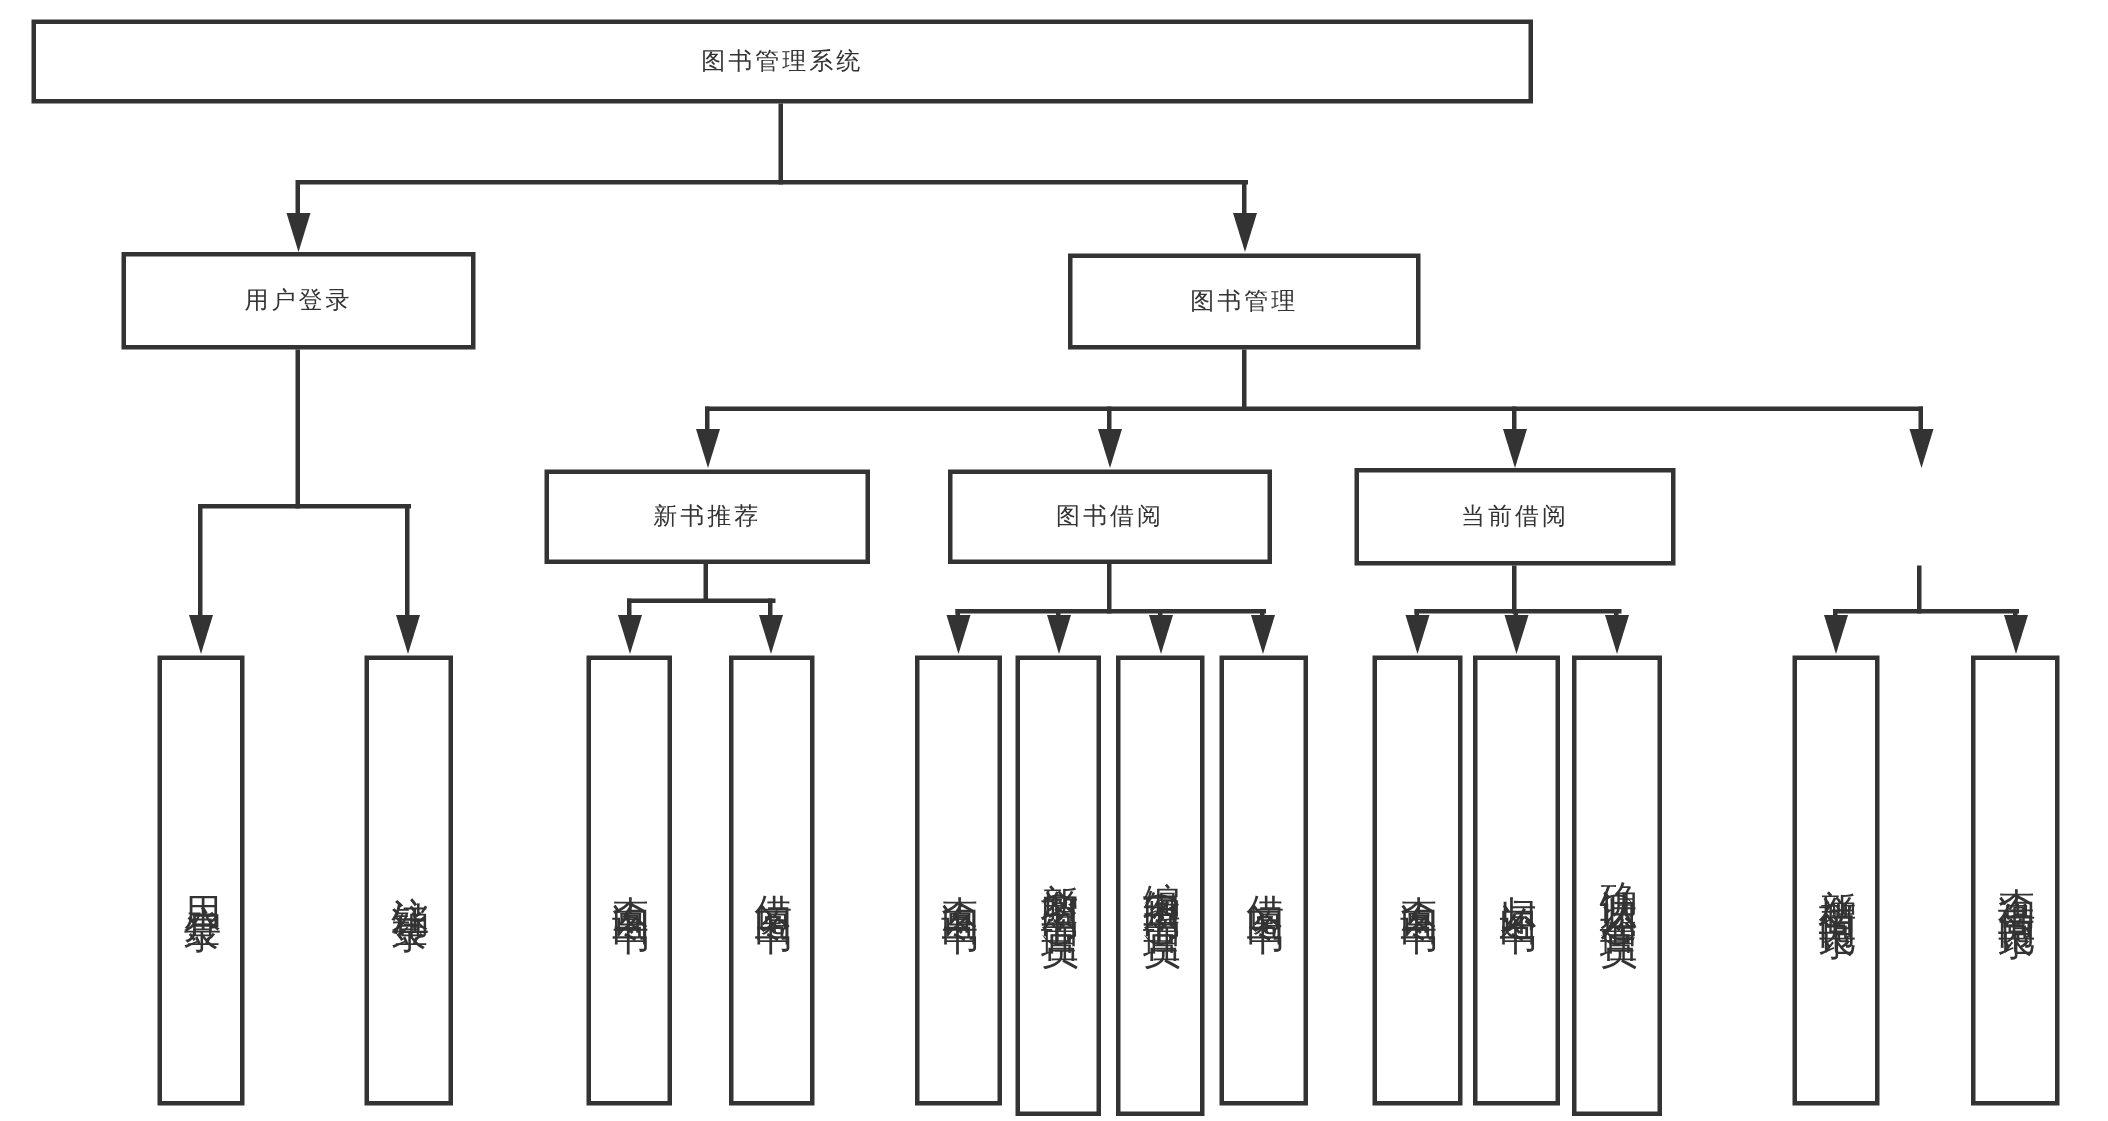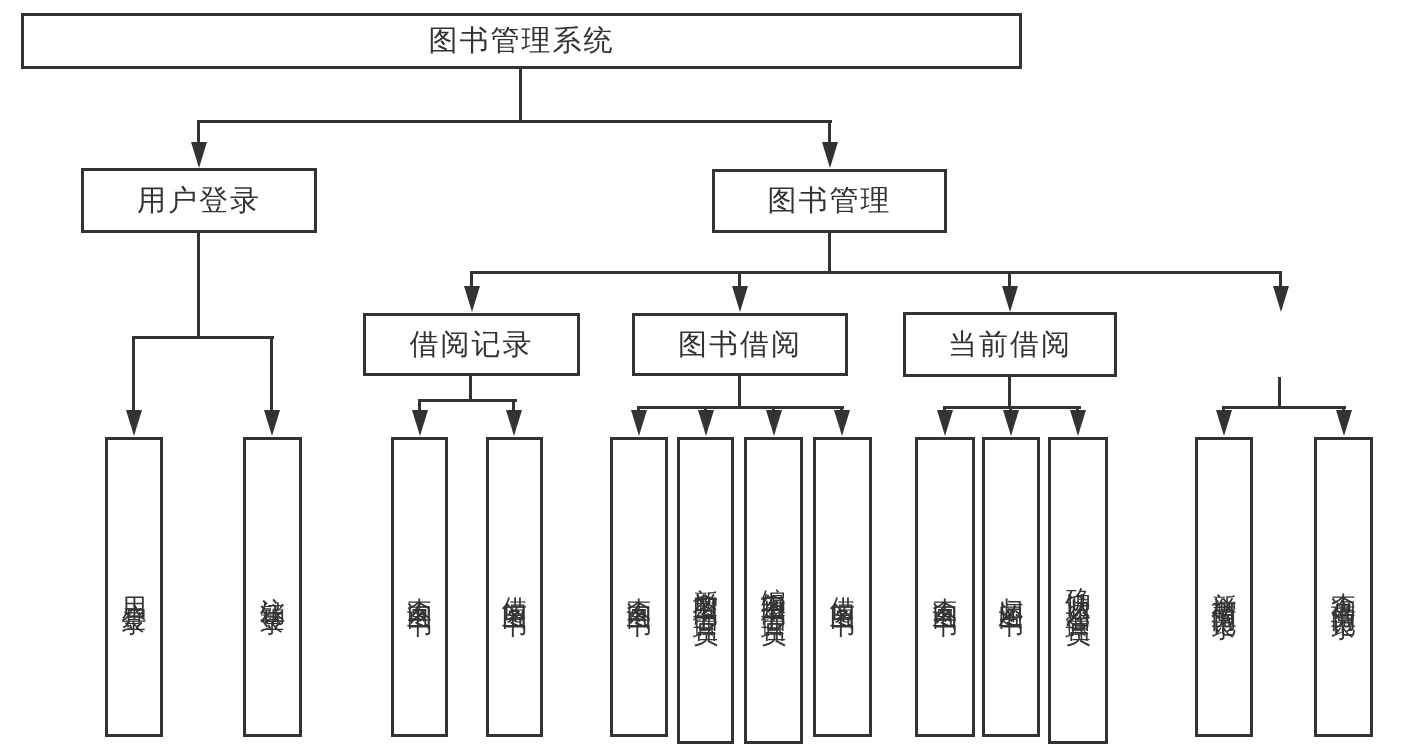--- a/index.html
+++ b/index.html
@@ -2,21 +2,21 @@
 <html style="--line: #333333; --text: #333333; --wm: #9b9b9b; --bg: #ffffff;"><head>
 <meta charset="utf-8">
 <style>
   html,body{margin:0;padding:0;}
   body{background:#ffffff;font-family:"Liberation Sans","DejaVu Sans",sans-serif;}
   #canvas{position:relative;width:1405px;height:747px;background:var(--bg,#fff);overflow:hidden;}
   .box{
     position:absolute;box-sizing:border-box;
     border:3px solid var(--line,#333);background:#fff;
     display:flex;align-items:center;justify-content:center;
-    color:var(--text,#333);font-size:29px;letter-spacing:2px;
+    color:var(--text,#333);font-size:16px;letter-spacing:2px;
   }
   .vbox{font-size:25px;letter-spacing:0;}
   .vbox .vtext{
     writing-mode:vertical-rl;text-orientation:mixed;
     letter-spacing:5px;line-height:1;white-space:nowrap;
   }
   .hline{position:absolute;height:3px;background:var(--line,#333);}
   .vline{position:absolute;width:3px;background:var(--line,#333);}
   .arrow{
     position:absolute;width:0;height:0;
@@ -64,21 +64,21 @@
   <div class="vline" style="left:470px;top:271px;height:18px;"></div>
   <div class="vline" style="left:738px;top:271px;height:18px;"></div>
   <div class="vline" style="left:1008px;top:271px;height:18px;"></div>
   <div class="vline" style="left:1279px;top:271px;height:18px;"></div>
   <div class="arrow" style="left:464px;top:286px;"></div>
   <div class="arrow" style="left:732px;top:286px;"></div>
   <div class="arrow" style="left:1002px;top:286px;"></div>
   <div class="arrow" style="left:1273px;top:286px;"></div>
 
   <div class="box" style="left:363px;top:313px;width:217px;height:63px;">
-    <span>借阅记录</span>
+    <span>新书推荐</span>
   </div>
   <div class="box" style="left:903px;top:312px;width:214px;height:65px;">
     <span>当前借阅</span>
   </div>
   <div class="box" style="left:632px;top:313px;width:216px;height:63px;">
     <span>图书借阅</span>
   </div>
 
   <div class="vline" style="left:469px;top:376px;height:26px;"></div>
   <div class="hline" style="left:418px;top:399px;width:99px;"></div>

